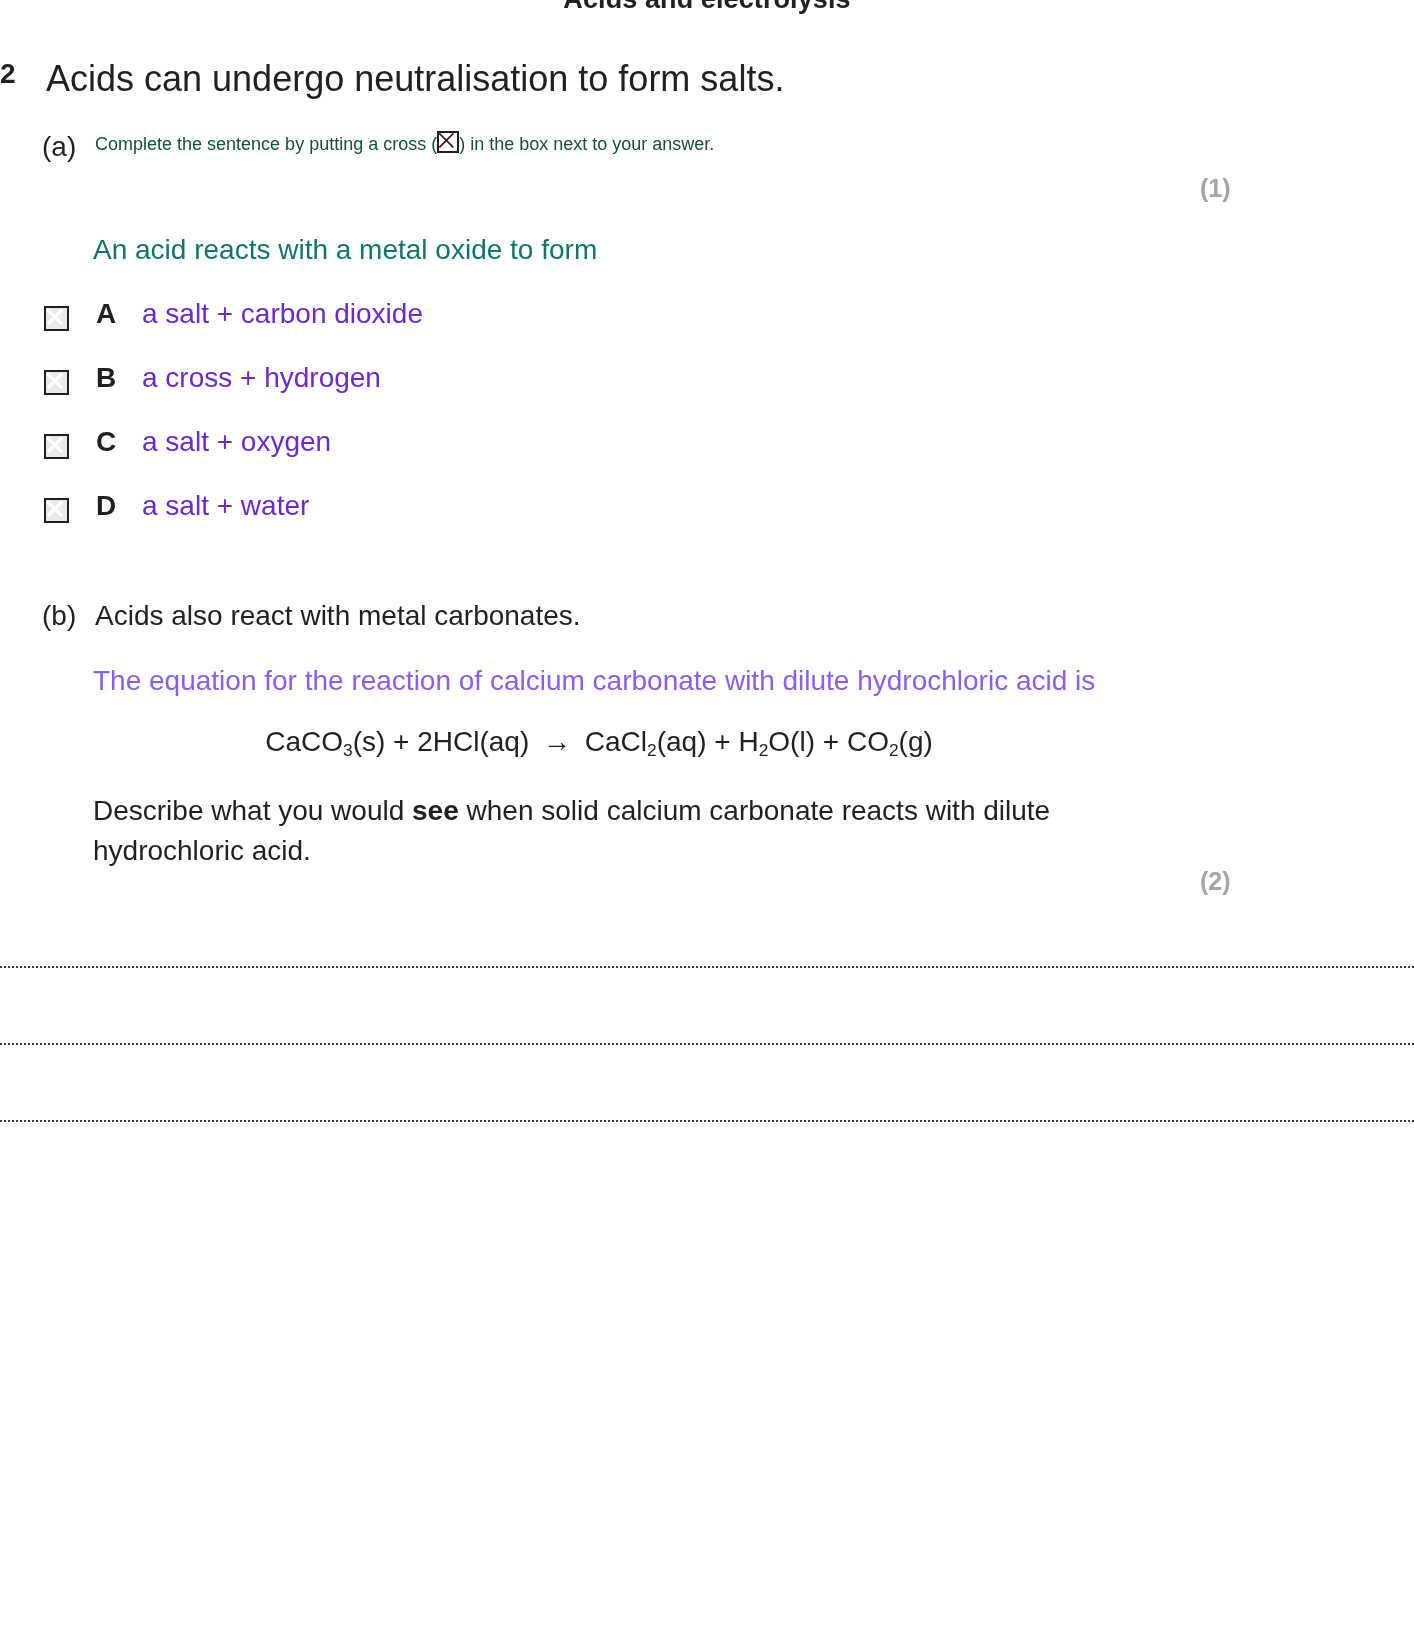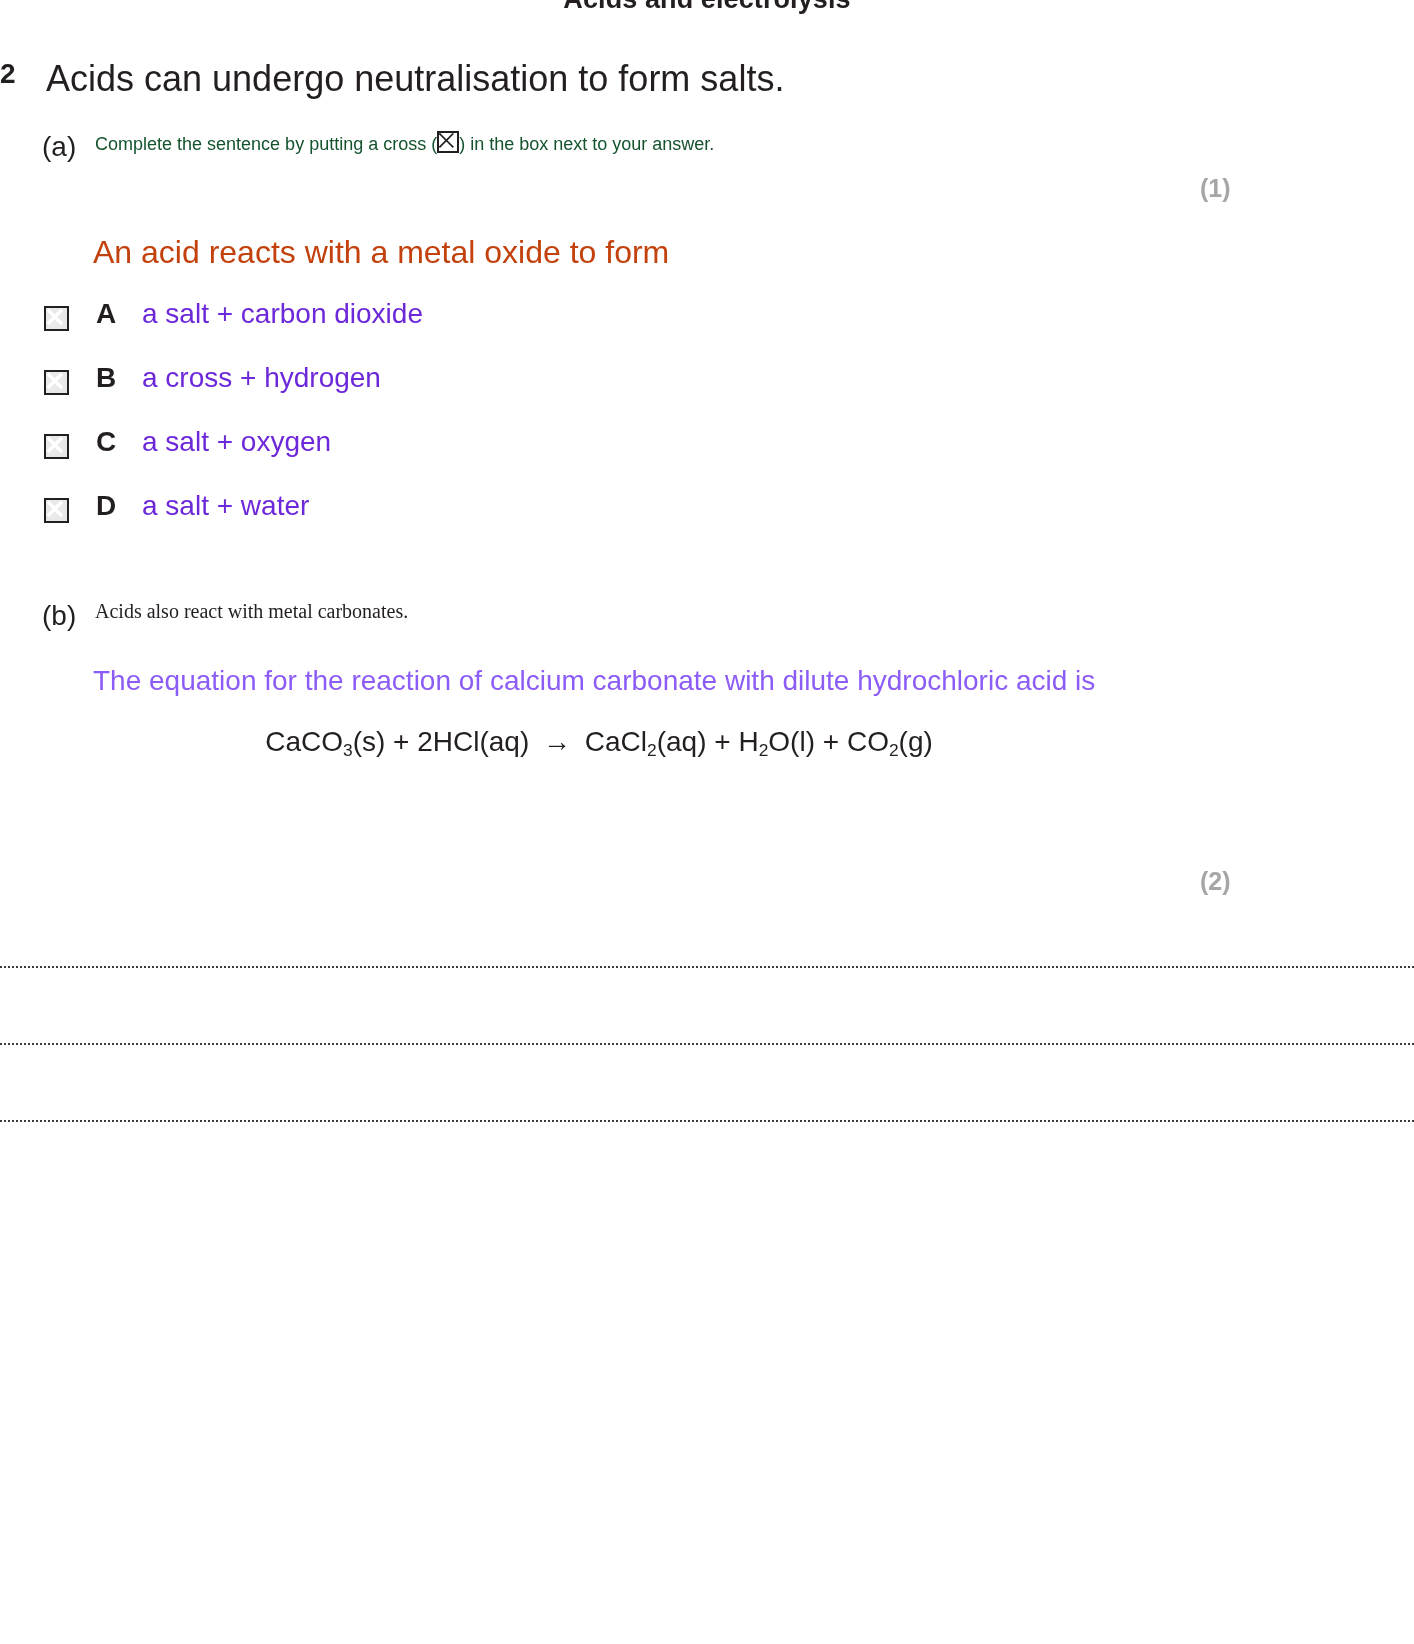--- a/index.html
+++ b/index.html
@@ -73,22 +73,22 @@
     font-weight: bold;
     color: #a6a6a6;
   }
   .marks-a { left: 1200px; top: 174px; }
   .marks-b { left: 1200px; top: 867px; }
 
   .lead-in {
     position: absolute;
     left: 93px;
     top: 234px;
-    font-size: 32px;
-    color: #c2410c;
+    font-size: 28px;
+    color: #0f766e;
     white-space: nowrap;
   }
 
   
   .options {
     position: absolute;
     left: 0;
     top: 298px;
     width: 1414px;
   }
@@ -133,24 +133,23 @@
     position: absolute;
     left: 42px;
     top: 600px;
     font-size: 28px;
     color: #231f20;
   }
   .part-text-b {
     position: absolute;
     left: 95px;
     top: 600px;
-    font-size: 20px;
-    color: #231f20;
-    white-space: nowrap;
-    font-family: Liberation Serif, serif;
+    font-size: 28px;
+    color: #231f20;
+    white-space: nowrap;
   }
   .equation-intro {
     position: absolute;
     left: 93px;
     top: 665px;
     font-size: 28px;
     color: #8b5cf6;
     white-space: nowrap;
   }
   .equation {
@@ -273,20 +272,23 @@
     <span> + </span>
     <span>2HCl(aq)</span>
     <span class="arrow">→</span>
     <span>CaCl<sub>2</sub>(aq)</span>
     <span> + </span>
     <span>H<sub>2</sub>O(l)</span>
     <span> + </span>
     <span>CO<sub>2</sub>(g)</span>
   </div>
 
+  <div class="describe">
+    <span>Describe what you would </span><b>see</b><span> when solid calcium carbonate reacts with dilute hydrochloric acid.</span>
+  </div>
 
   <div class="marks marks-b">(2)</div>
 
   <div class="answer-line line-1"></div>
   <div class="answer-line line-2"></div>
   <div class="answer-line line-3"></div>
 
 </div>
 
 </body></html>

